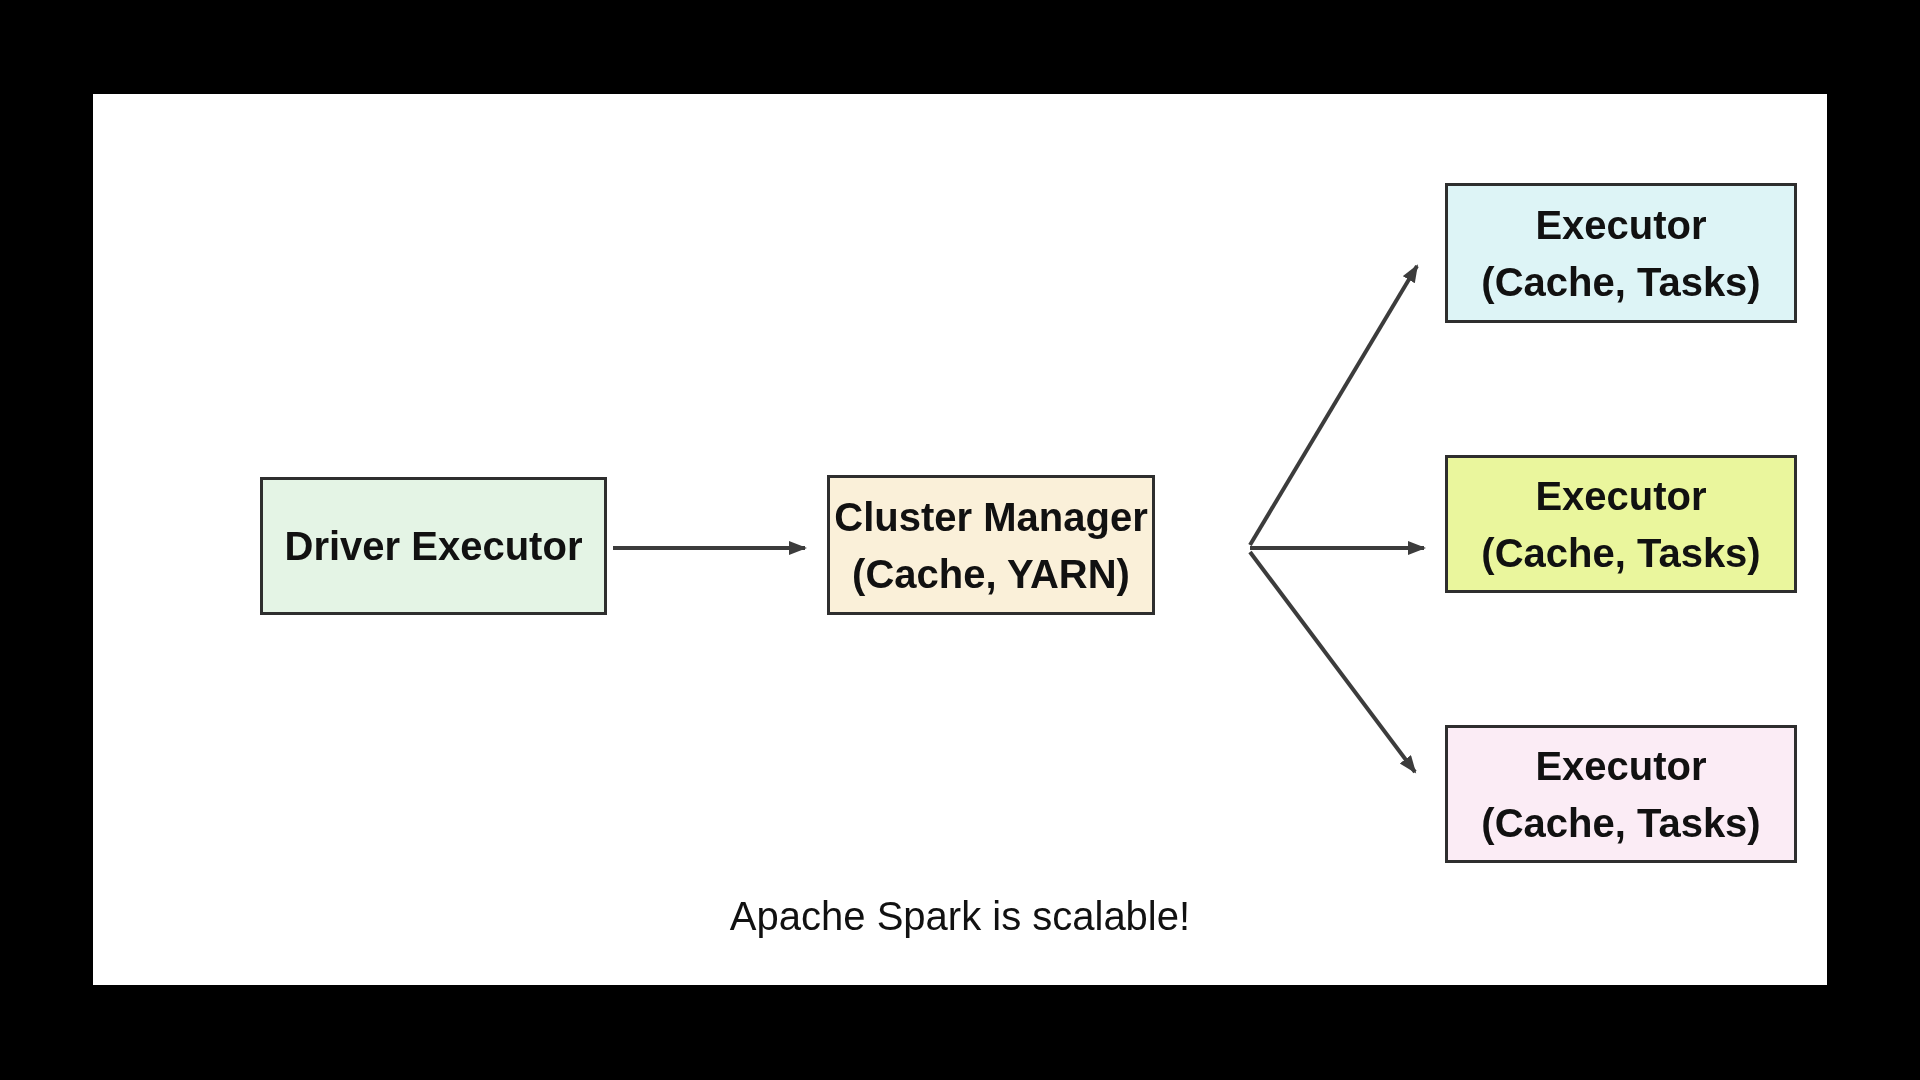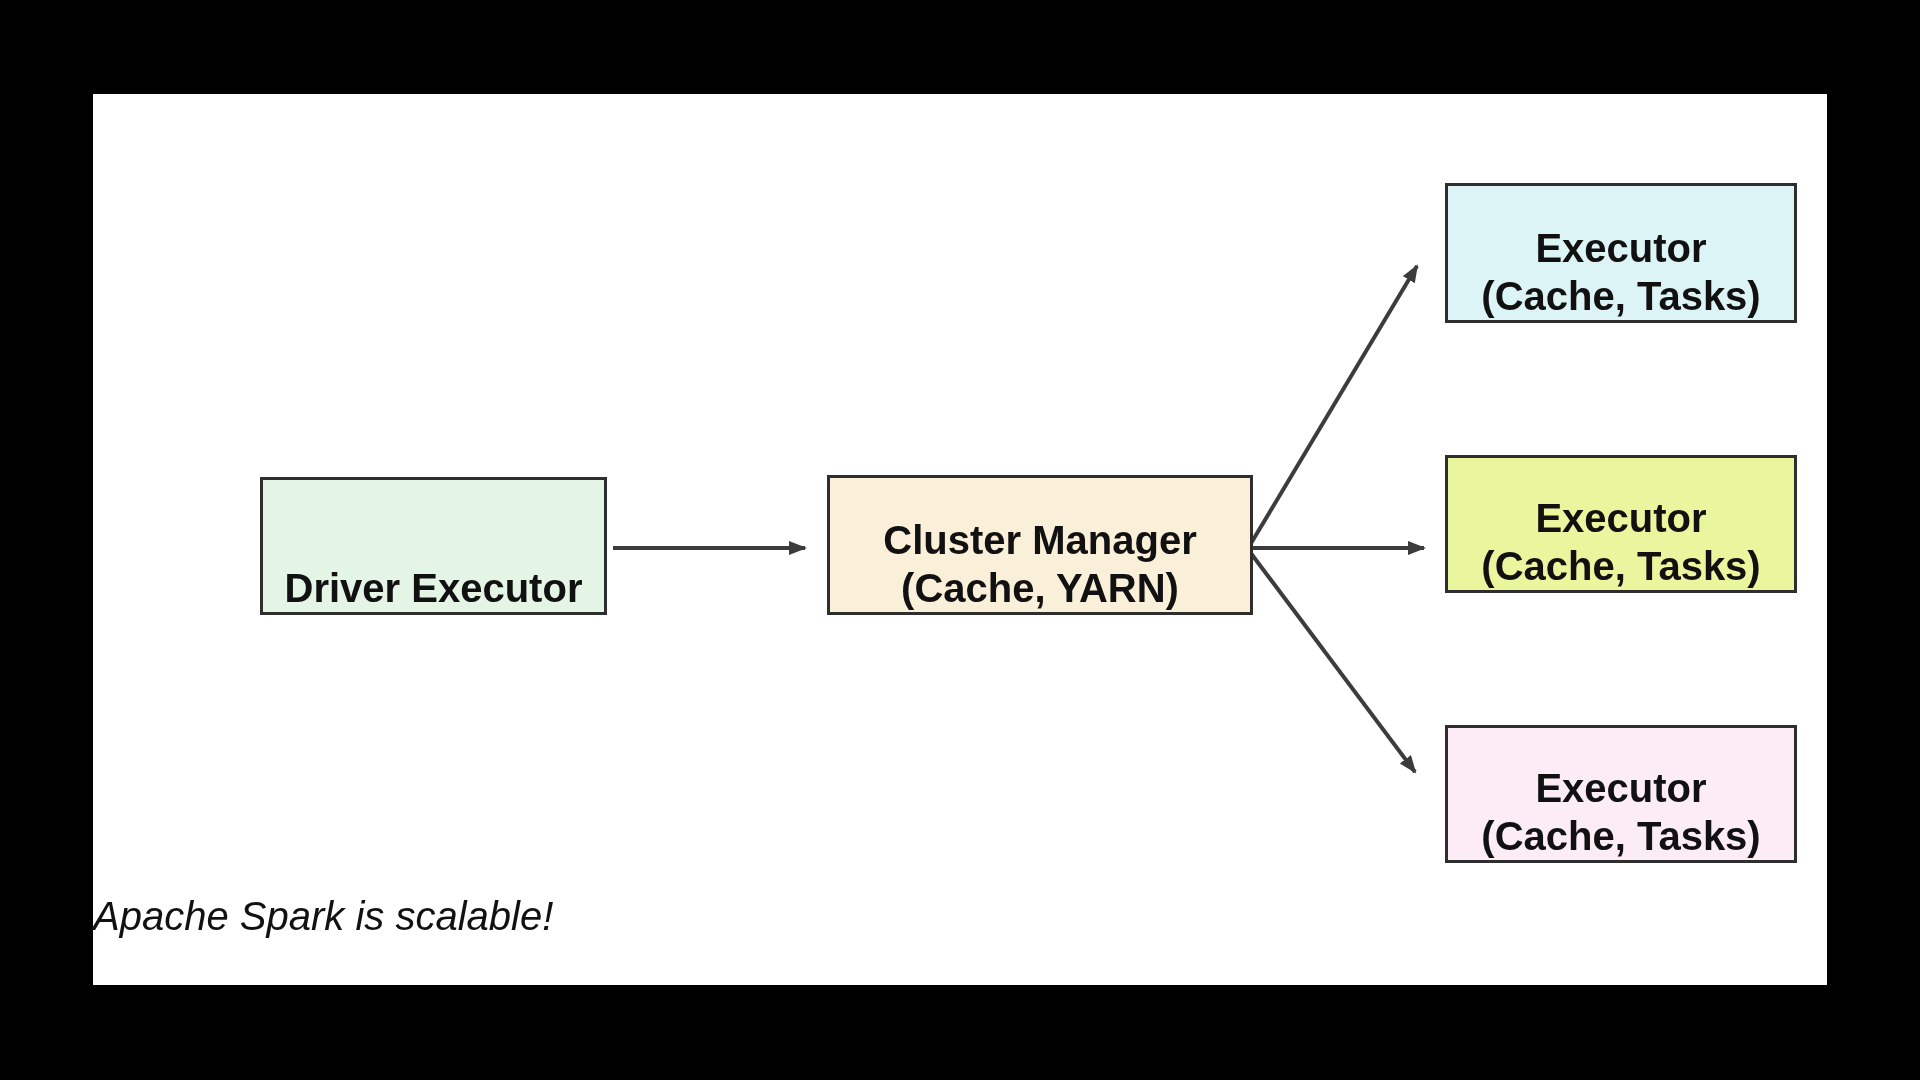--- a/index.html
+++ b/index.html
@@ -30,38 +30,39 @@
     height: 891px;
     pointer-events: none;
   }
   .arrows line { stroke: var(--arrow); stroke-width: 4; }
   .node {
     position: absolute;
     border: 3px solid #2e2e2e;
     display: flex;
     flex-direction: column;
     align-items: center;
-    justify-content: flex-end;
+    justify-content: center;
     text-align: center;
     font-weight: bold;
     font-size: 40px;
     line-height: 48px;
     color: #111;
+    gap: 9px;
   }
   .node-driver   { left: 167px; top: 383px; width: 347px; height: 138px; }
-  .node-cluster  { left: 734px; top: 381px; width: 426px; height: 140px; }
+  .node-cluster  { left: 734px; top: 381px; width: 328px; height: 140px; }
   .node-exec1    { left: 1352px; top:  89px; width: 352px; height: 140px; }
   .node-exec2    { left: 1352px; top: 361px; width: 352px; height: 138px; }
   .node-exec3    { left: 1352px; top: 631px; width: 352px; height: 138px; }
   .caption {
     position: absolute;
     left: 0;
     top: 800px;
     width: 100%;
-    font-style: italic;
+    text-align: center;
     font-size: 40px;
     color: #111;
   }
 </style>
 </head>
 <body>
 
 <div class="stage">
   <div class="canvas">
 

